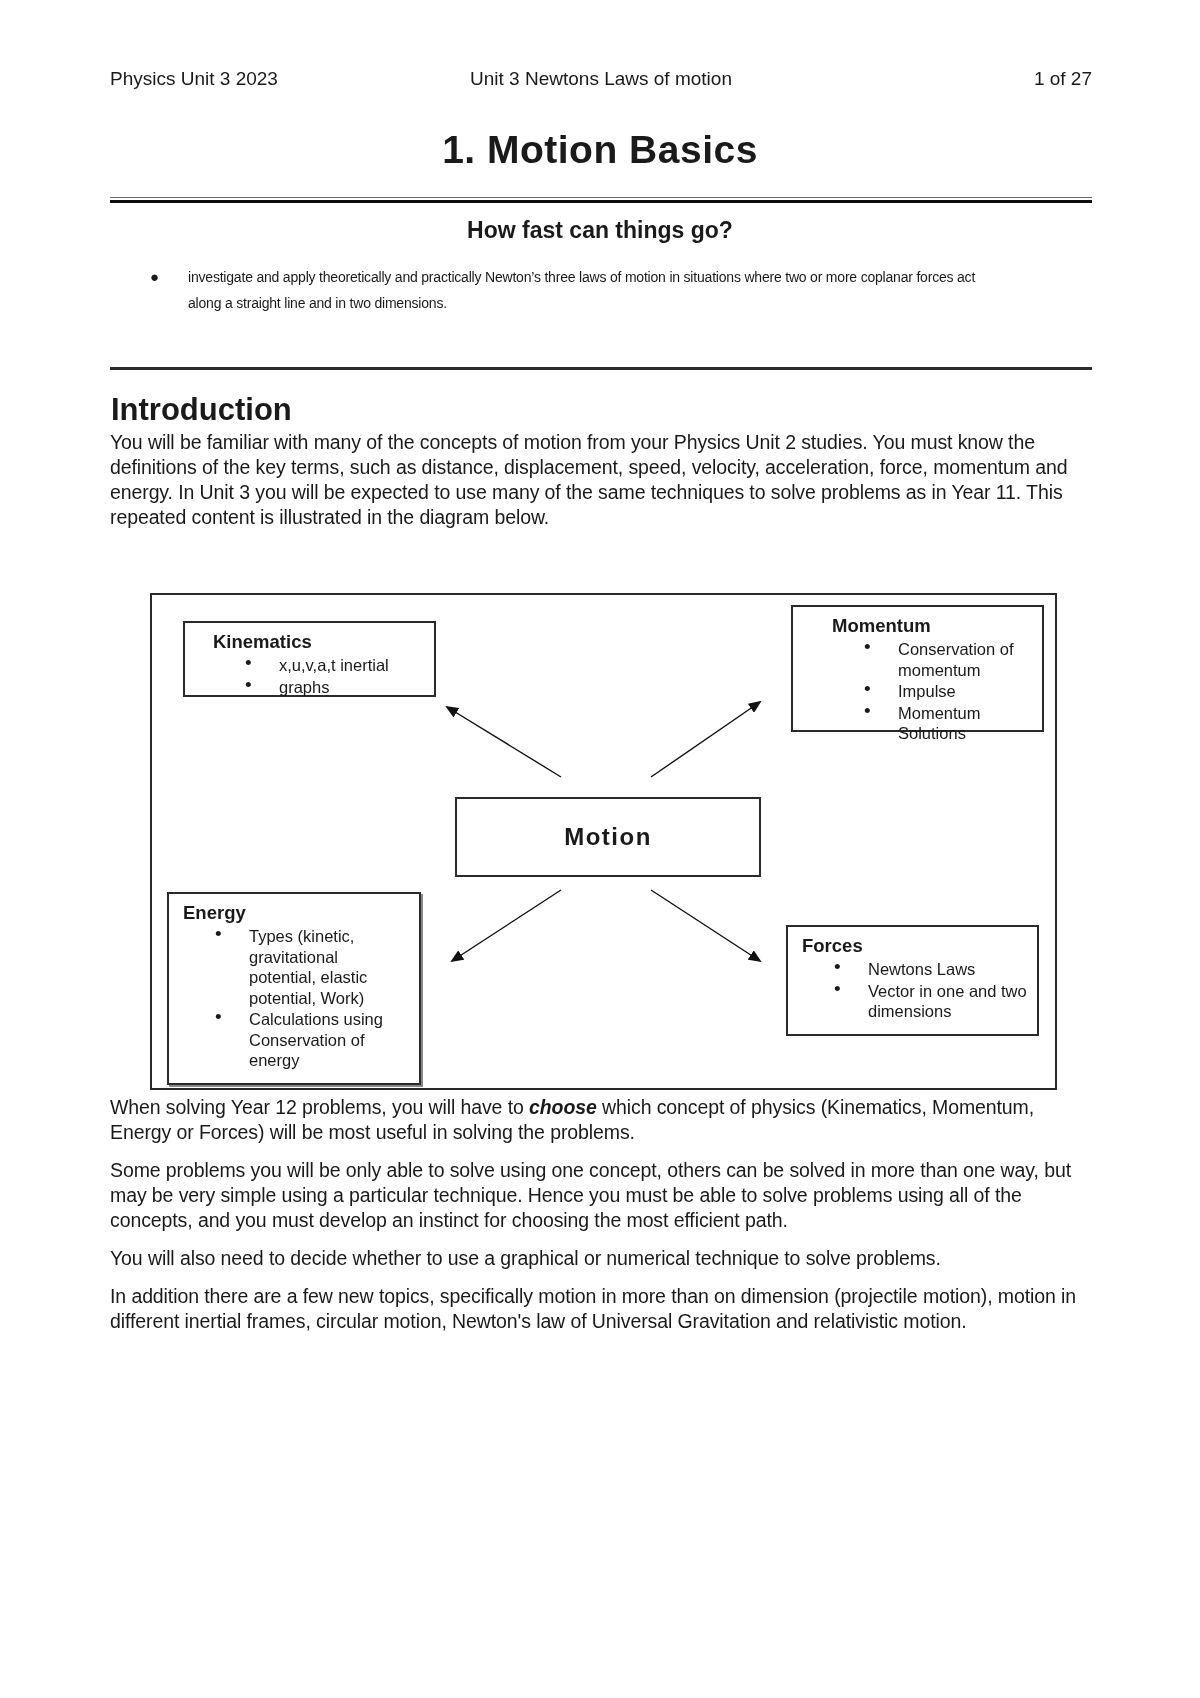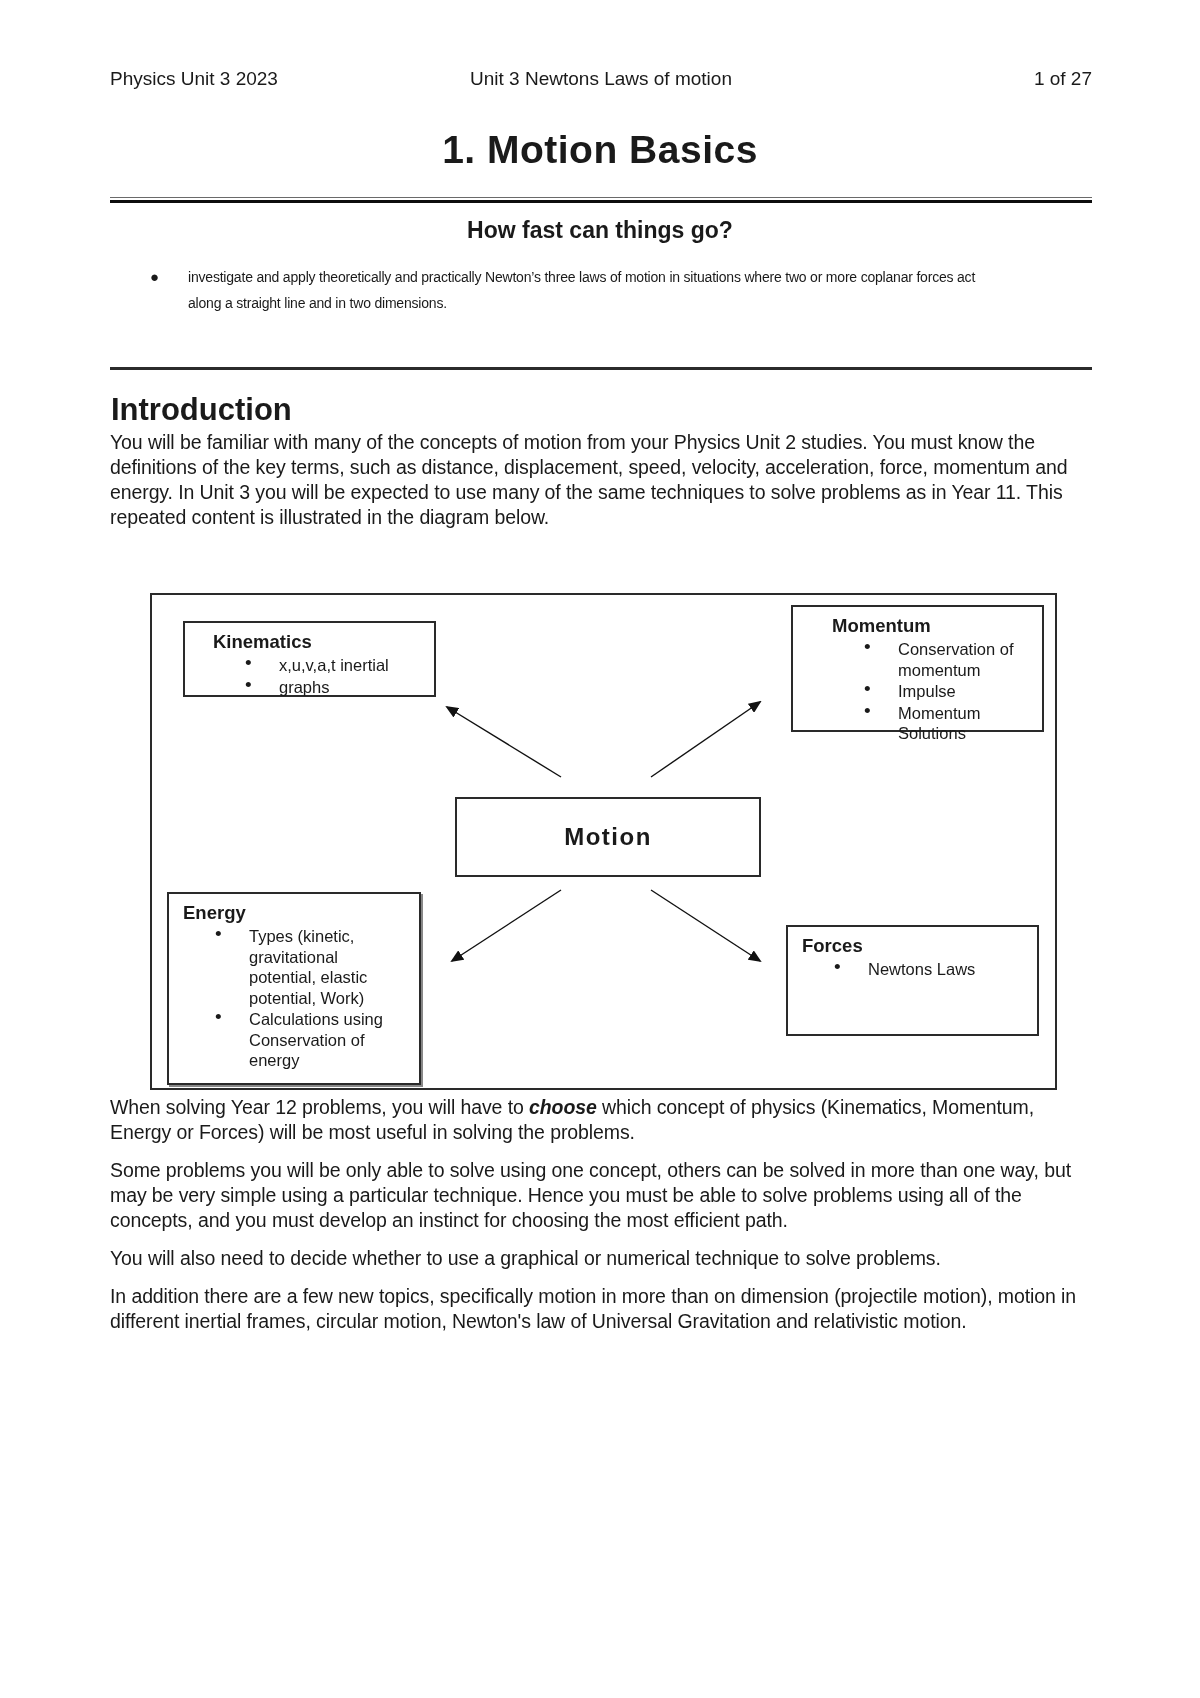--- a/index.html
+++ b/index.html
@@ -119,20 +119,21 @@
 
   <div class="dbox box-energy">
     <div class="dbox-title">Energy</div>
     <div class="dbox-item">Types (kinetic, gravitational potential, elastic potential, Work)</div>
     <div class="dbox-item">Calculations using Conservation of energy</div>
   </div>
 
   <div class="dbox box-forces">
     <div class="dbox-title">Forces</div>
     <div class="dbox-item">Newtons Laws</div>
+    <div class="dbox-item">Vector in one and two dimensions</div>
   </div>
 
 </div>
 
 <div class="abs bottom">
   <p><span>When solving Year 12 problems, you will have to </span><span class="emph">choose</span><span> which concept of physics (Kinematics, Momentum, Energy or Forces) will be most useful in solving the problems.</span></p>
   <p>Some problems you will be only able to solve using one concept, others can be solved in more than one way, but may be very simple using a particular technique. Hence you must be able to solve problems using all of the concepts, and you must develop an instinct for choosing the most efficient path.</p>
   <p>You will also need to decide whether to use a graphical or numerical technique to solve problems.</p>
   <p>In addition there are a few new topics, specifically motion in more than on dimension (projectile motion), motion in different inertial frames, circular motion, Newton's law of Universal Gravitation and relativistic motion.</p>
 </div>

